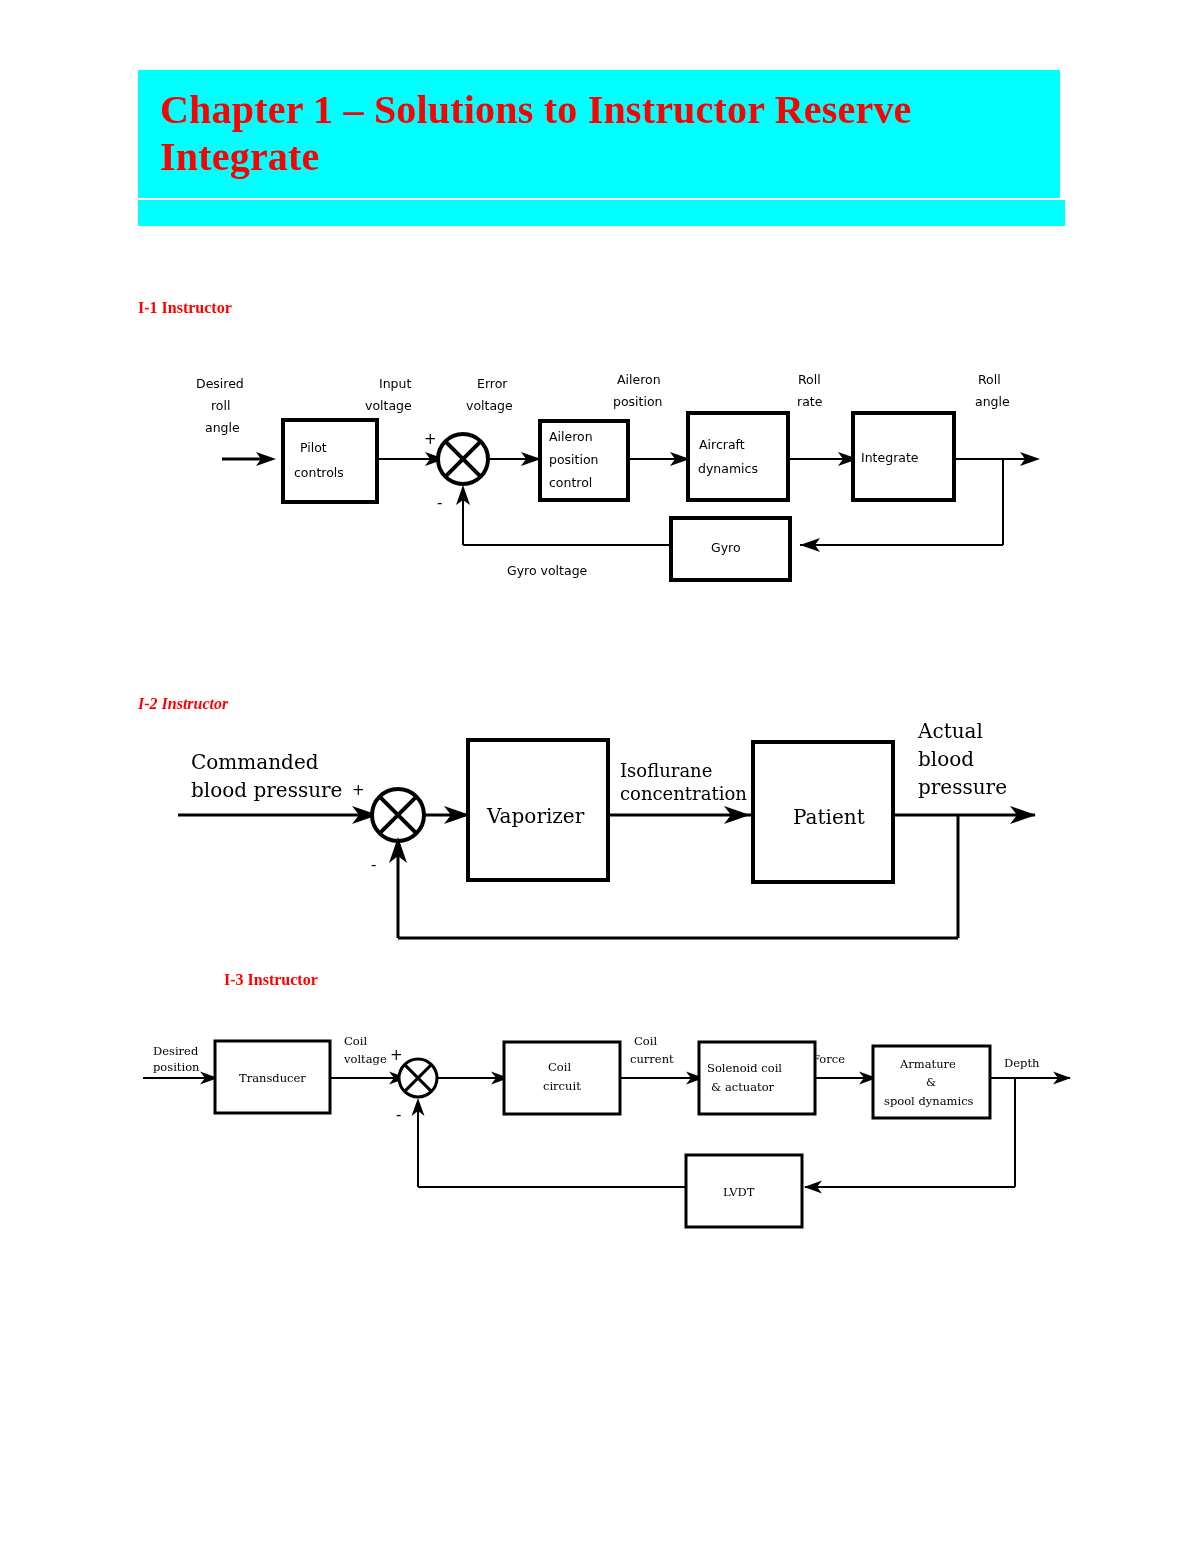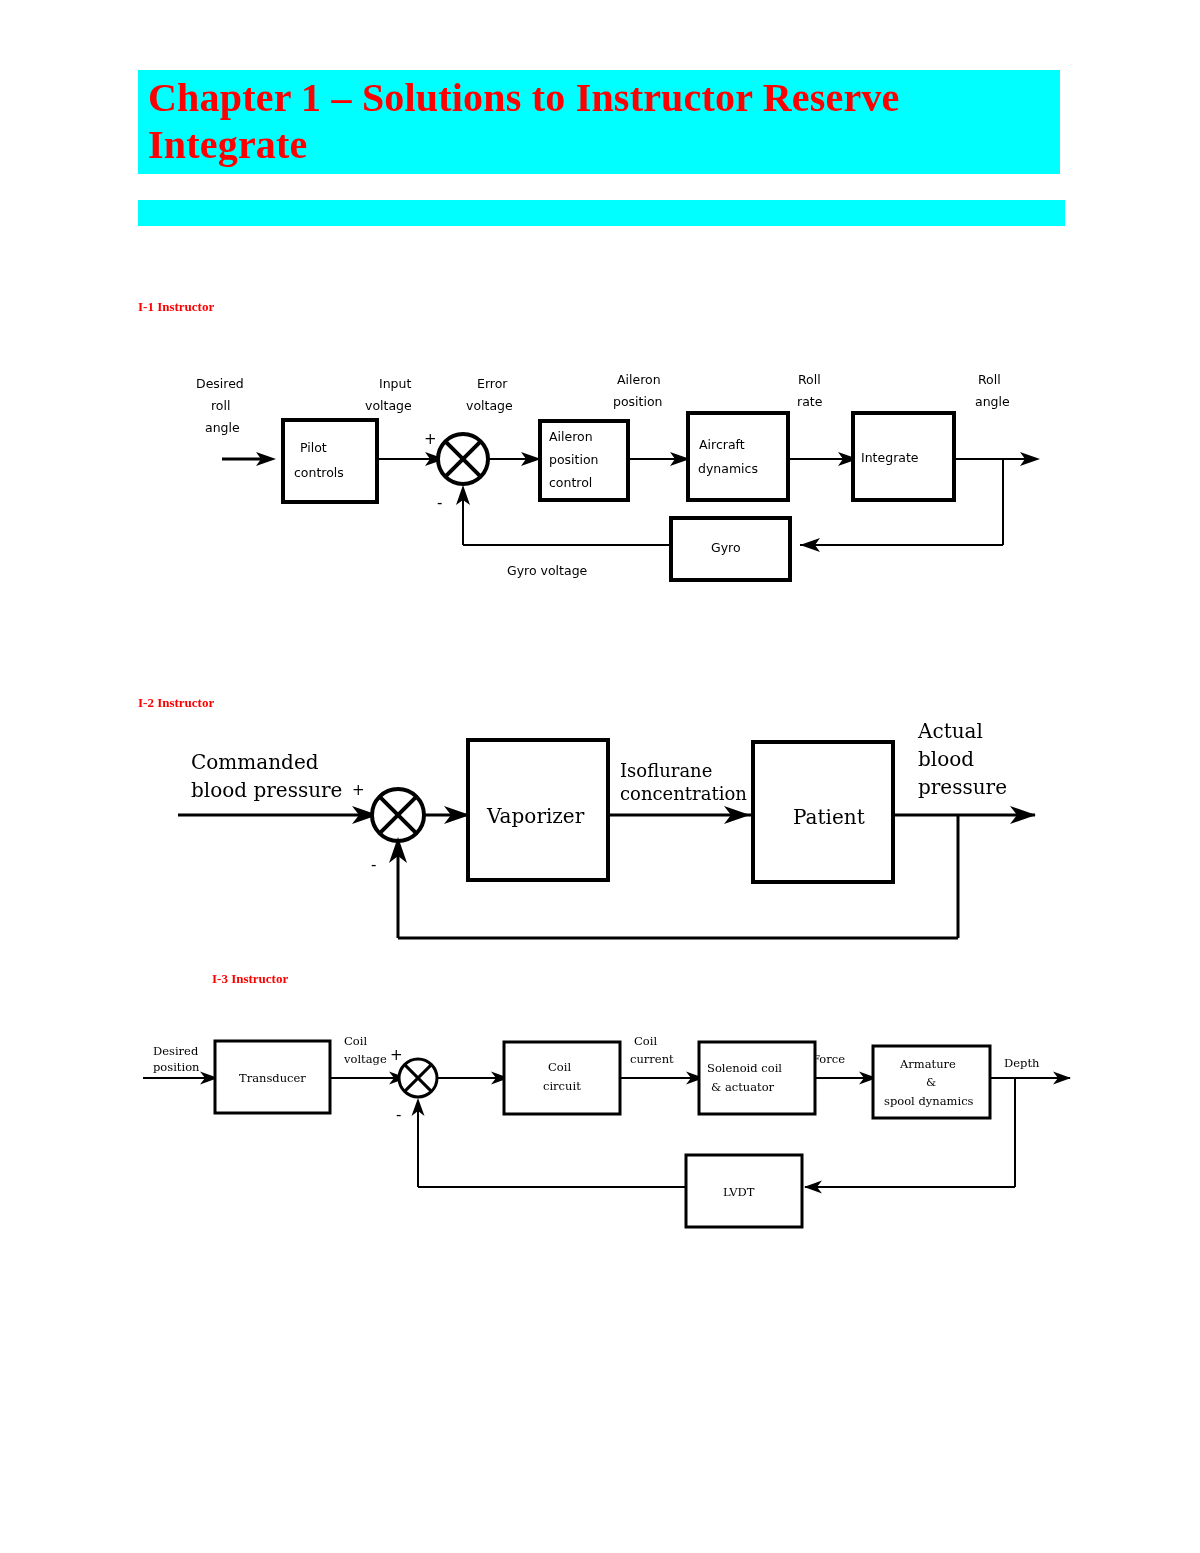--- a/index.html
+++ b/index.html
@@ -11,41 +11,41 @@
     position:absolute;left:138px;top:70px;width:922px;
     background:#00ffff;
     padding:0;
   }
   .title-text{
     font-family:"Liberation Serif",serif;
     font-weight:bold;
     font-size:40px;
     line-height:1.18;
     color:#ff0000;
-    margin:0;
+    margin:12px;
     padding:4px 8px 6px 10px;
     letter-spacing:0.2px;
   }
   .title-bar2{
     position:absolute;left:138px;top:200px;width:927px;height:26px;
     background:#00ffff;
   }
 
   
   .sec-head{
     position:absolute;
     font-family:"Liberation Serif",serif;
     font-weight:bold;
-    font-size:13px;
+    font-size:16px;
     color:#ff0000;
     white-space:nowrap;
   }
   #sec-i1{left:138px;top:299px;}
-  #sec-i2{left:138px;top:695px;}
-  #sec-i3{left:212px;top:971px;}
+  #sec-i2{left:138px;top:695px;font-style:italic;}
+  #sec-i3{left:224px;top:971px;}
 
   
   .diagram{position:absolute;}
   #diagram-1{left:0px;top:340px;width:1200px;height:260px;}
   #diagram-2{left:0px;top:700px;width:1200px;height:270px;}
   #diagram-3{left:0px;top:1020px;width:1200px;height:240px;}
 
   svg{display:block;overflow:visible;}
   .blk{fill:#ffffff;stroke:#000000;}
   .ln{stroke:#000000;fill:none;}

